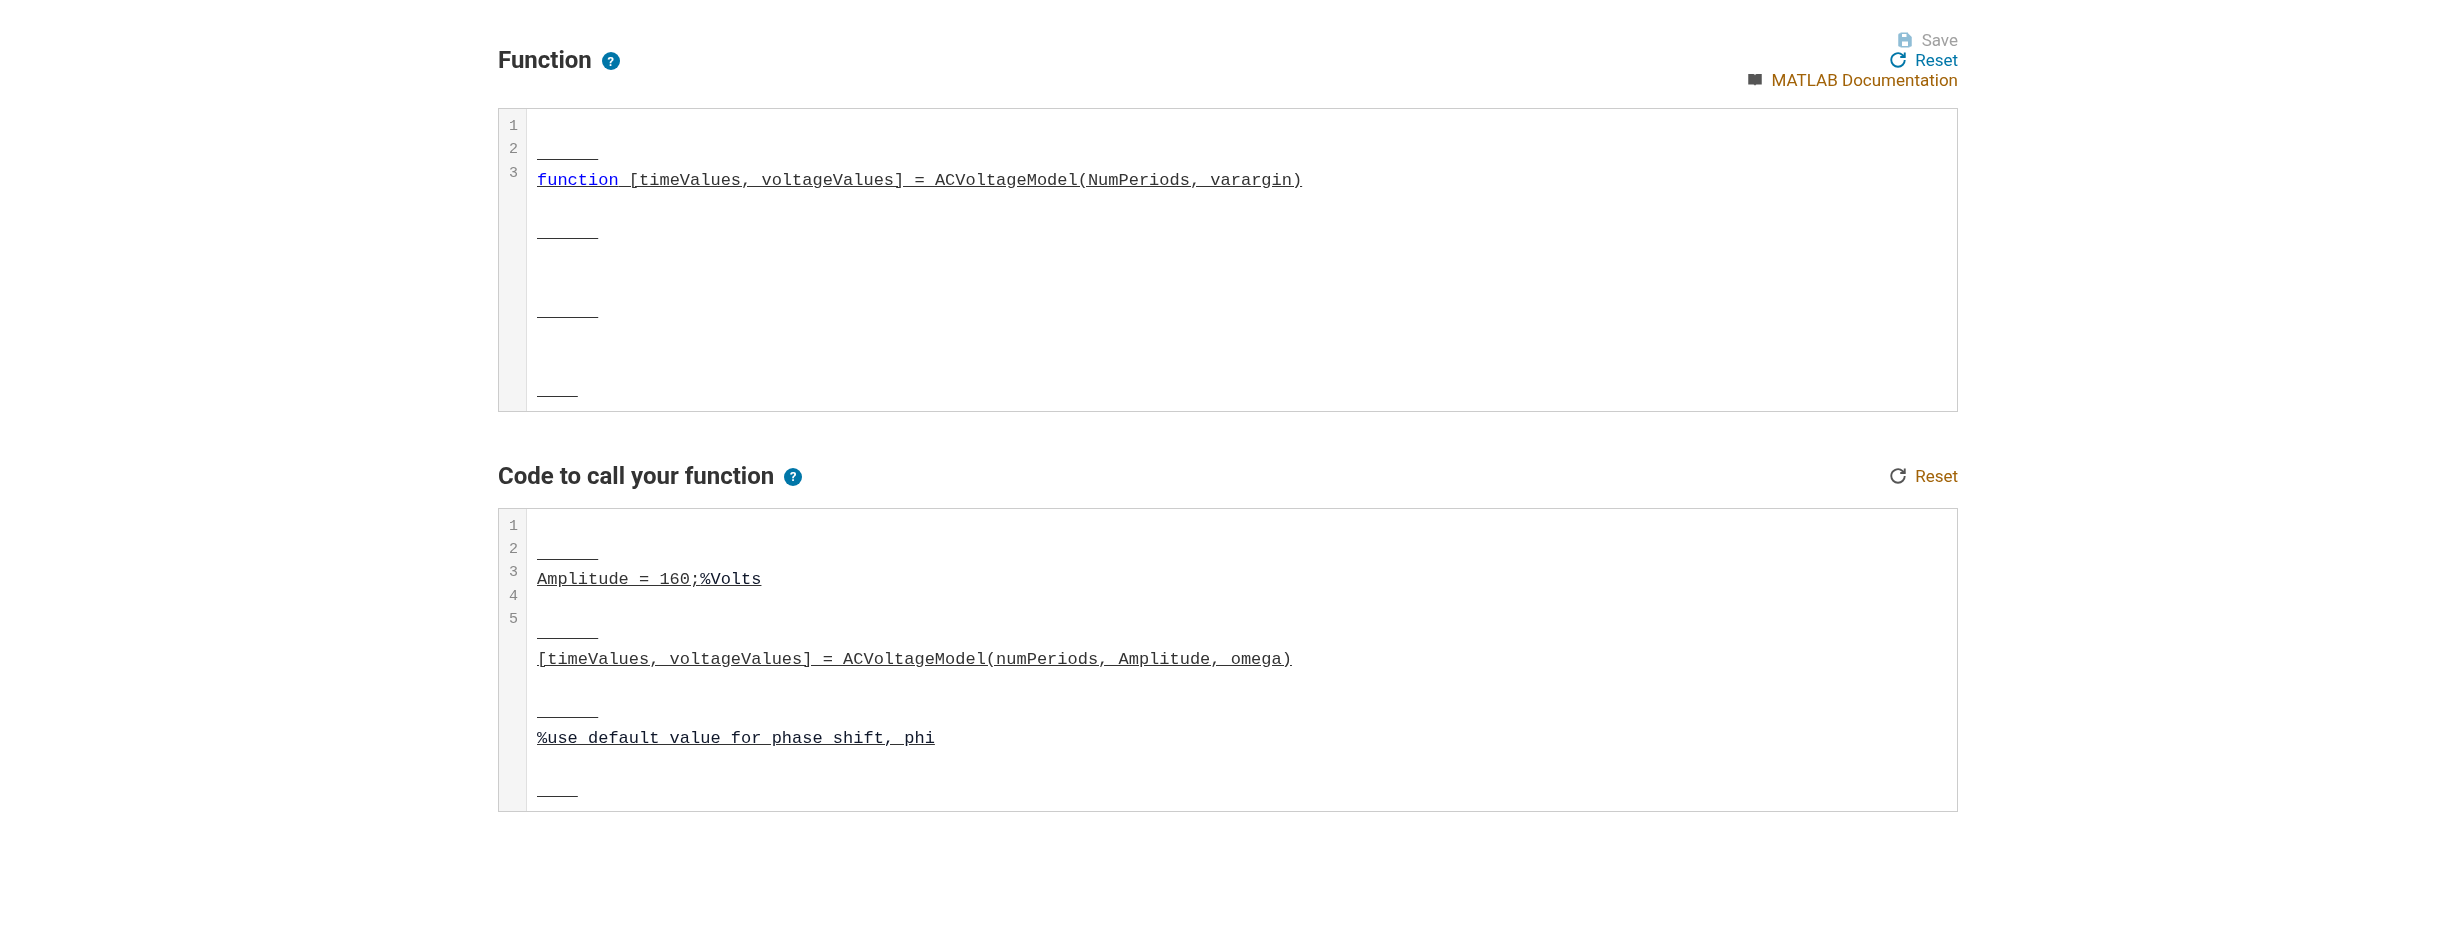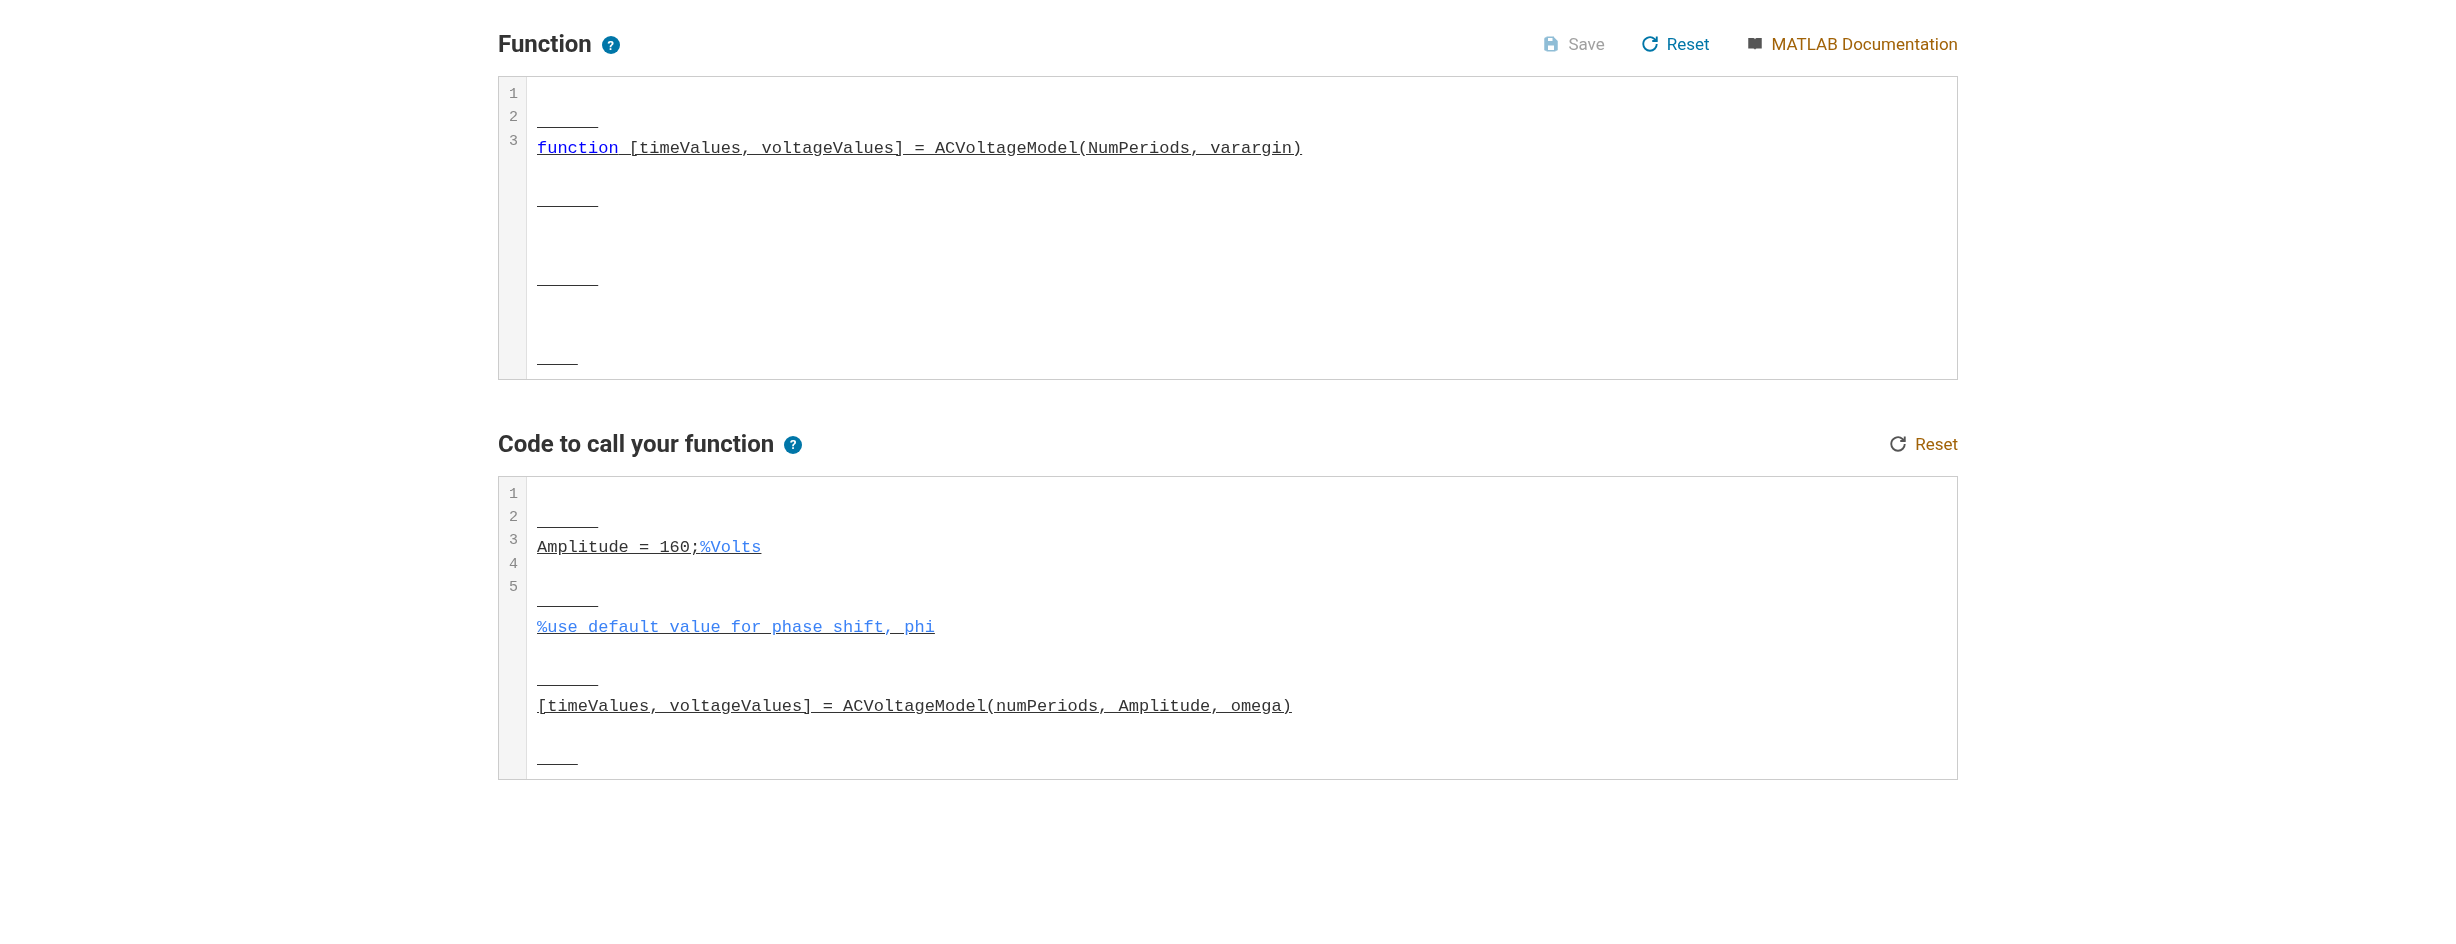--- a/index.html
+++ b/index.html
@@ -45,21 +45,21 @@
       justify-content: center;
       font-size: 13px;
       font-weight: 700;
       cursor: pointer;
       position: relative;
       top: 1px;
     }
     .toolbar {
       display: flex;
       align-items: flex-end;
-      gap: 36px;
+      flex-direction: column;
     }
     .toolbar-item {
       display: flex;
       align-items: center;
       gap: 8px;
       font-size: 17px;
       cursor: pointer;
     }
     .toolbar-item.disabled {
       color: #a0a0a0;
@@ -111,21 +111,21 @@
       overflow-x: auto;
       text-decoration: underline;
     }
     .code-line {
       height: 1.55em;
     }
     .kw {
       color: #0000FF;
     }
     .comment {
-      color: #3b82f6;
+      color: #0f172a;
     }
     .section-gap {
       height: 40px;
     }
   </style>
 </head>
 <body>
 
 <div class="container">
 
@@ -203,18 +203,18 @@
   <div class="code-editor short">
     <div class="gutter">
       <div>1</div>
       <div>2</div>
       <div>3</div>
       <div>4</div>
       <div>5</div>
     </div>
     <div class="code-content">
       <div class="code-line"><span>Amplitude = 160;</span><span class="comment">%Volts</span></div>
+      <div class="code-line">[timeValues, voltageValues] = ACVoltageModel(numPeriods, Amplitude, omega)</div>
       <div class="code-line"><span class="comment">%use default value for phase shift, phi</span></div>
-      <div class="code-line">[timeValues, voltageValues] = ACVoltageModel(numPeriods, Amplitude, omega)</div>
     </div>
   </div>
 
 </div>
 
 </body></html>

